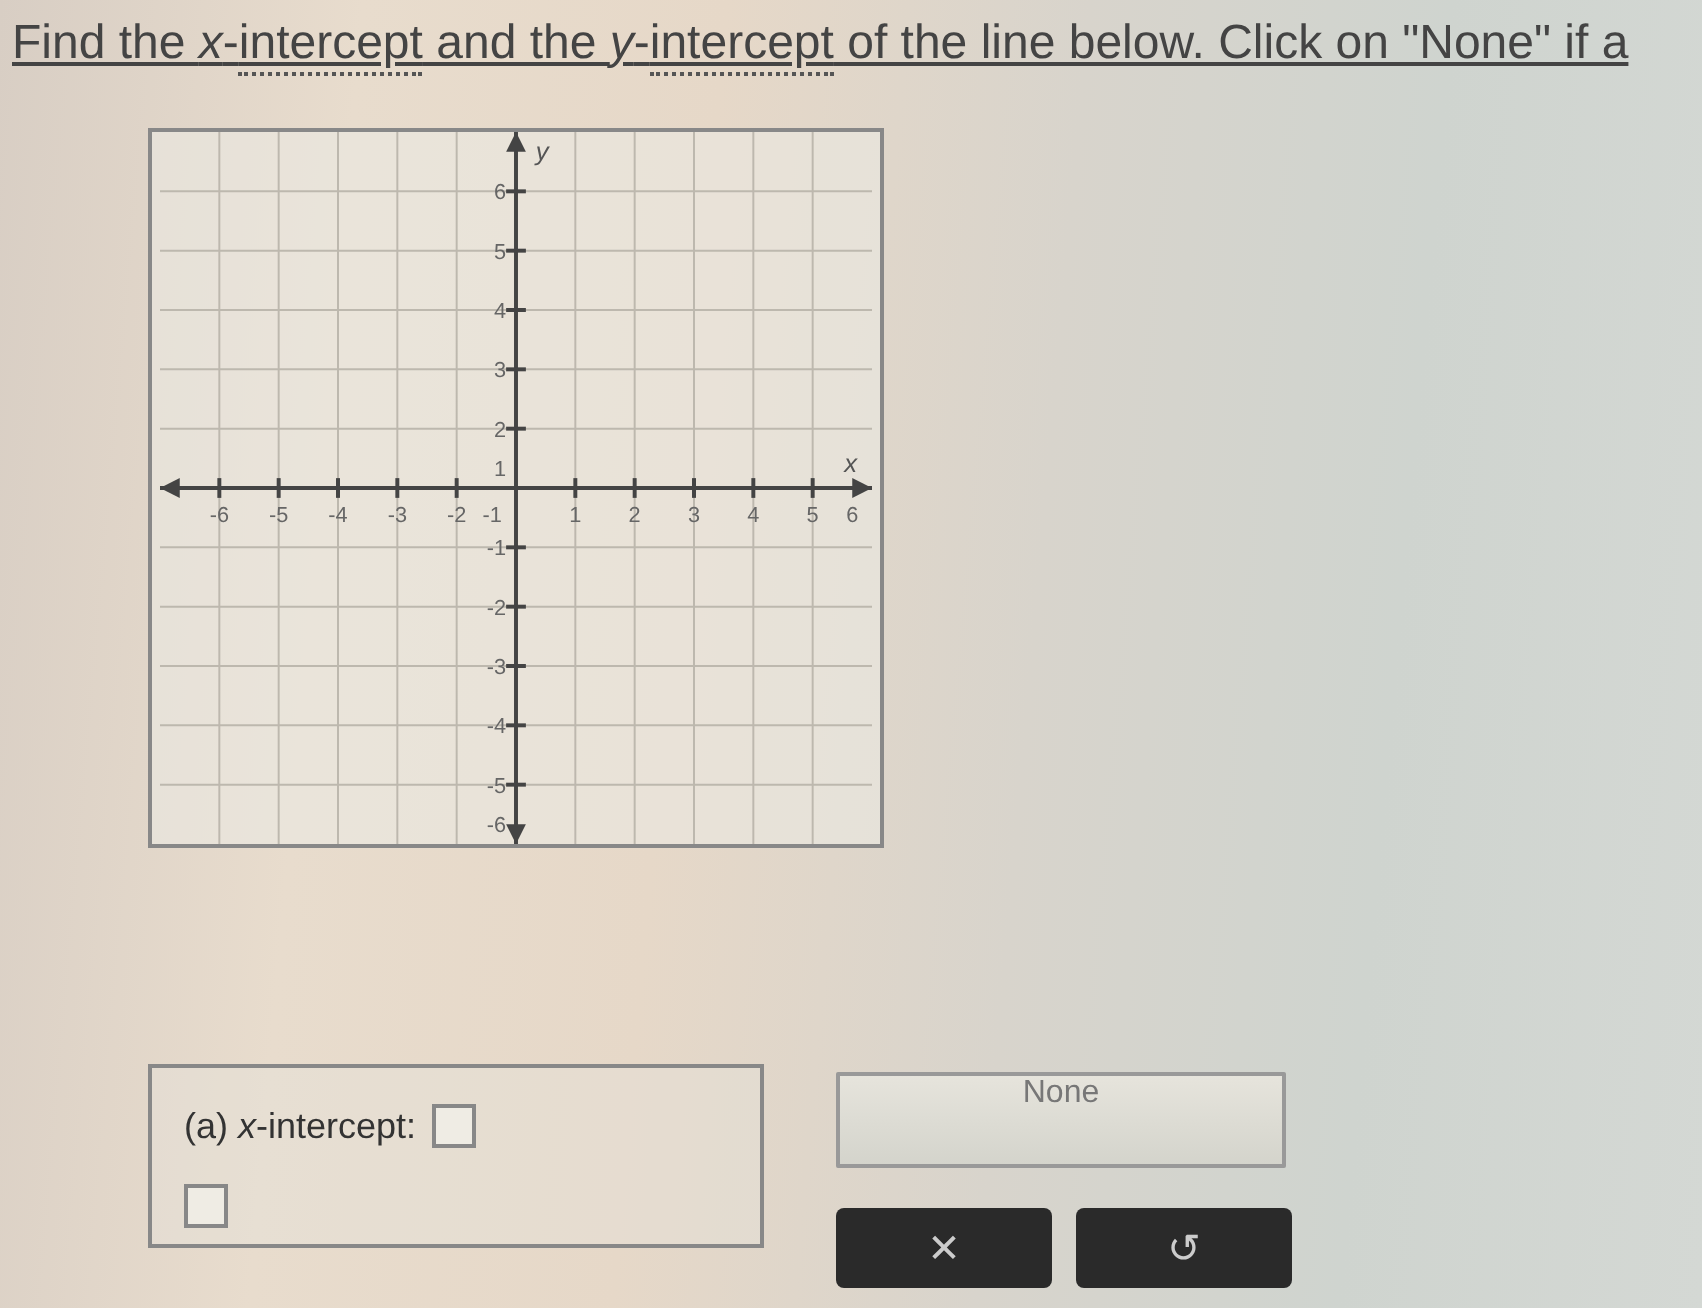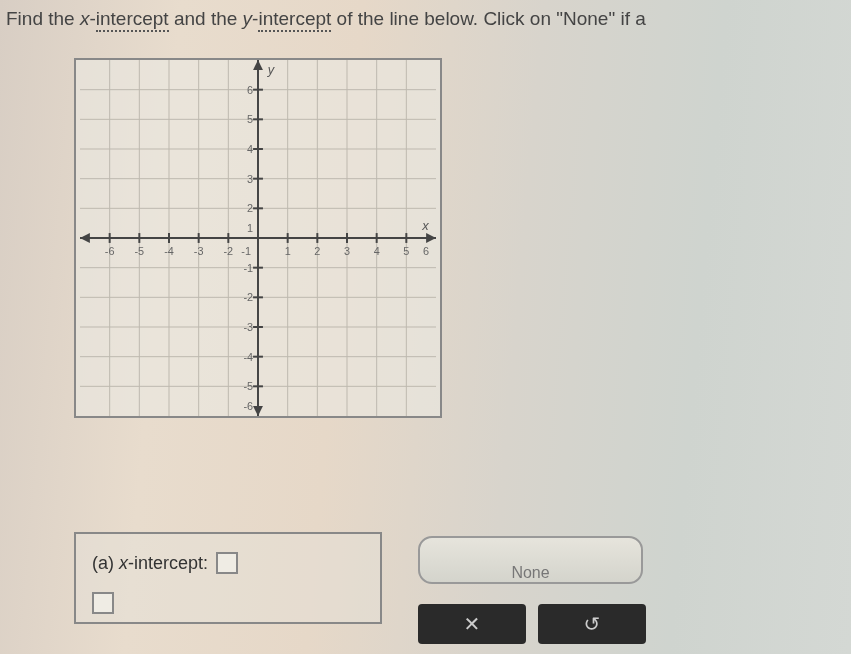--- a/index.html
+++ b/index.html
@@ -7,24 +7,25 @@
     background: linear-gradient(95deg, #d8cec4 0%, #e8dccd 20%, #e6d8c8 40%, #d8d4cc 60%, #cfd4cf 80%, #d4d8d4 100%);
     width: 851px;
     height: 654px;
     font-family: Verdana, Geneva, sans-serif;
     color: #3a3a3a;
     padding: 8px 0 0 0;
     overflow: hidden;
     position: relative;
   }
   .question {
-    font-size: 19px;
+    font-size: 24px;
     color: #444;
     padding-left: 6px;
     margin-bottom: 28px;
+    text-decoration: underline;
   }
   .question .x, .question .y { font-style: italic; }
   .dotted { border-bottom: 2px dotted #555; padding-bottom:1px;}
   .graph-wrap {
     margin-left: 74px;
     width: 368px;
     height: 360px;
     border: 2px solid #888;
     background: rgba(235,234,226,0.6);
     position: relative;
@@ -52,23 +53,23 @@
     border:2px solid #888;
     background:#efece4;
   }
 
   .none-btn {
     position:absolute;
     left:418px; top:536px;
     width:225px; height:48px;
     border:2px solid #999;
     background: linear-gradient(#e6e4dc, #d4d4cc);
-    display:flex; align-items:flex-end; justify-content:center;
+    display:flex; align-items:flex-start; justify-content:center;
     font-size:16px; color:#777;
-    border-radius:14px;
+    border-radius:1px;
   }
 
   .dark-btn {
     position:absolute;
     width:108px; height:40px;
     background:#2a2a2a;
     border-radius:4px;
     display:flex; align-items:center; justify-content:center;
     color:#ccc; font-size:20px;
   }

